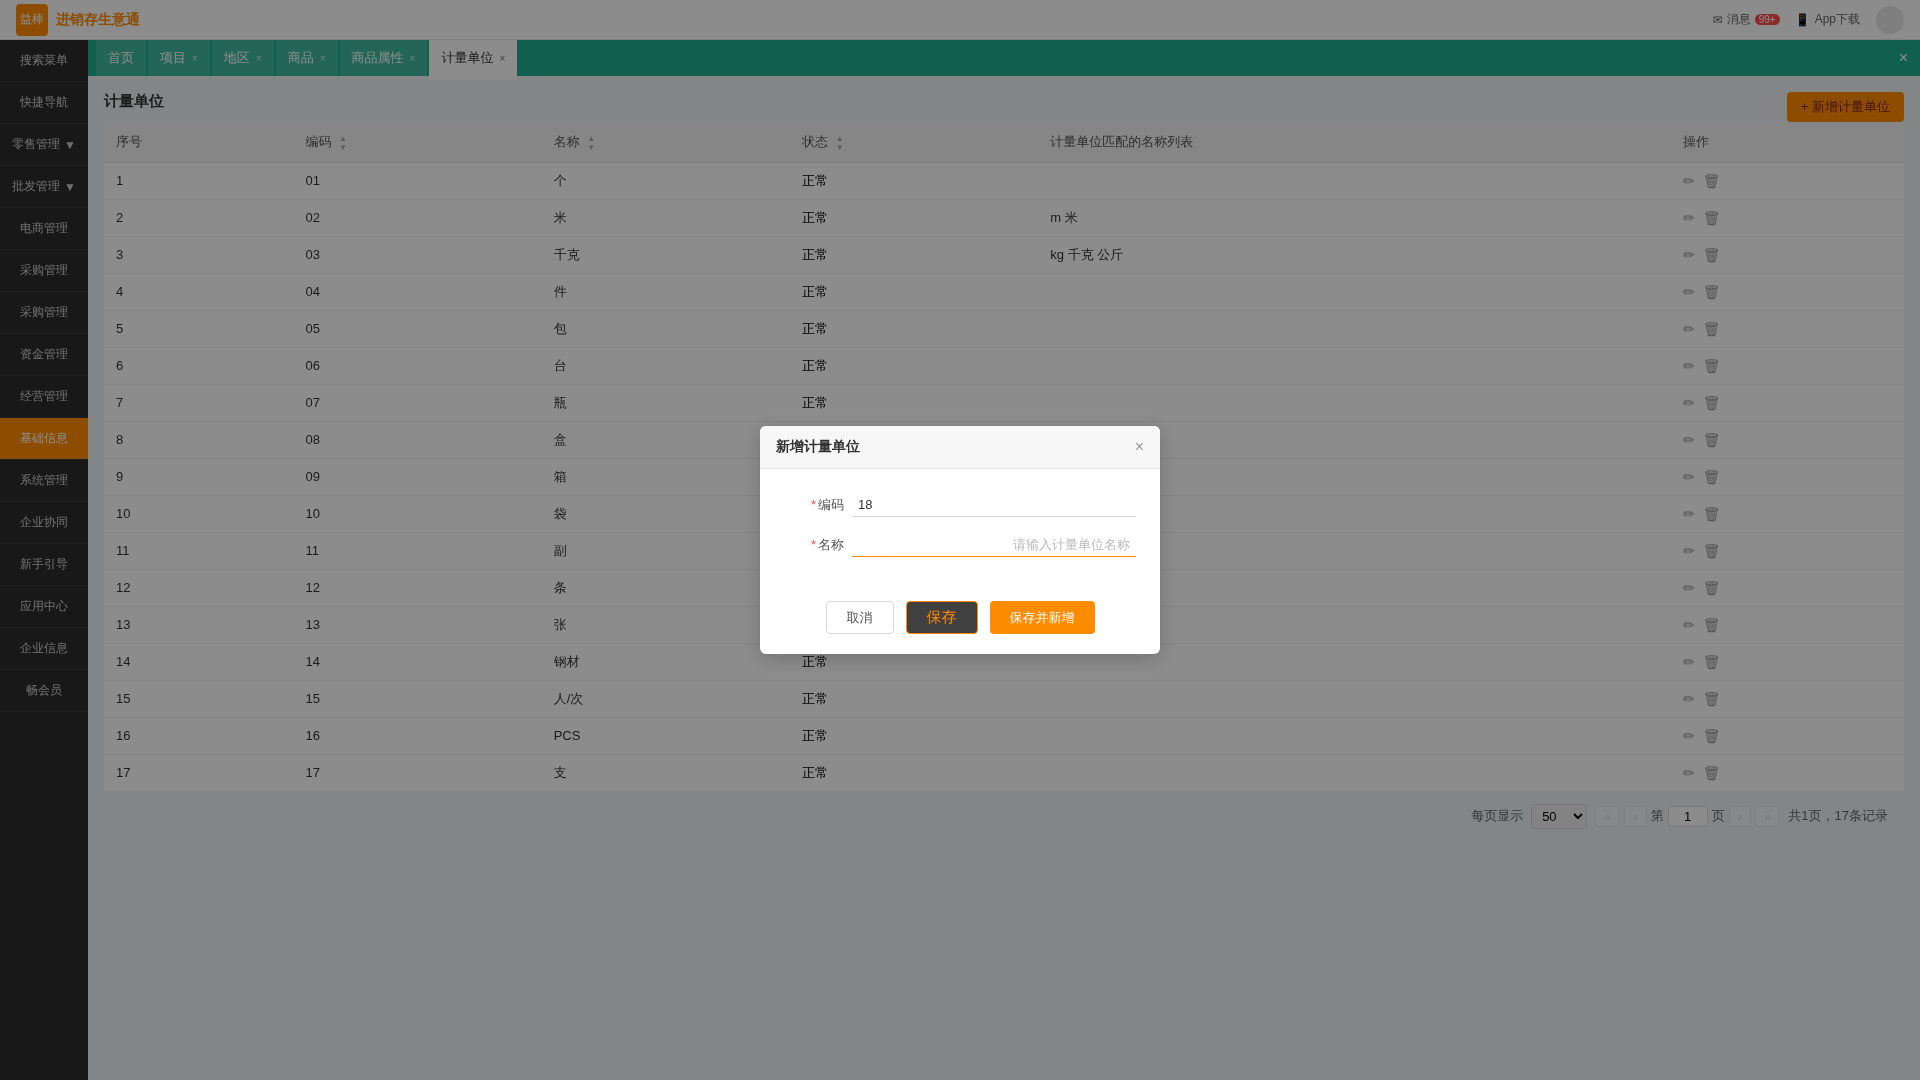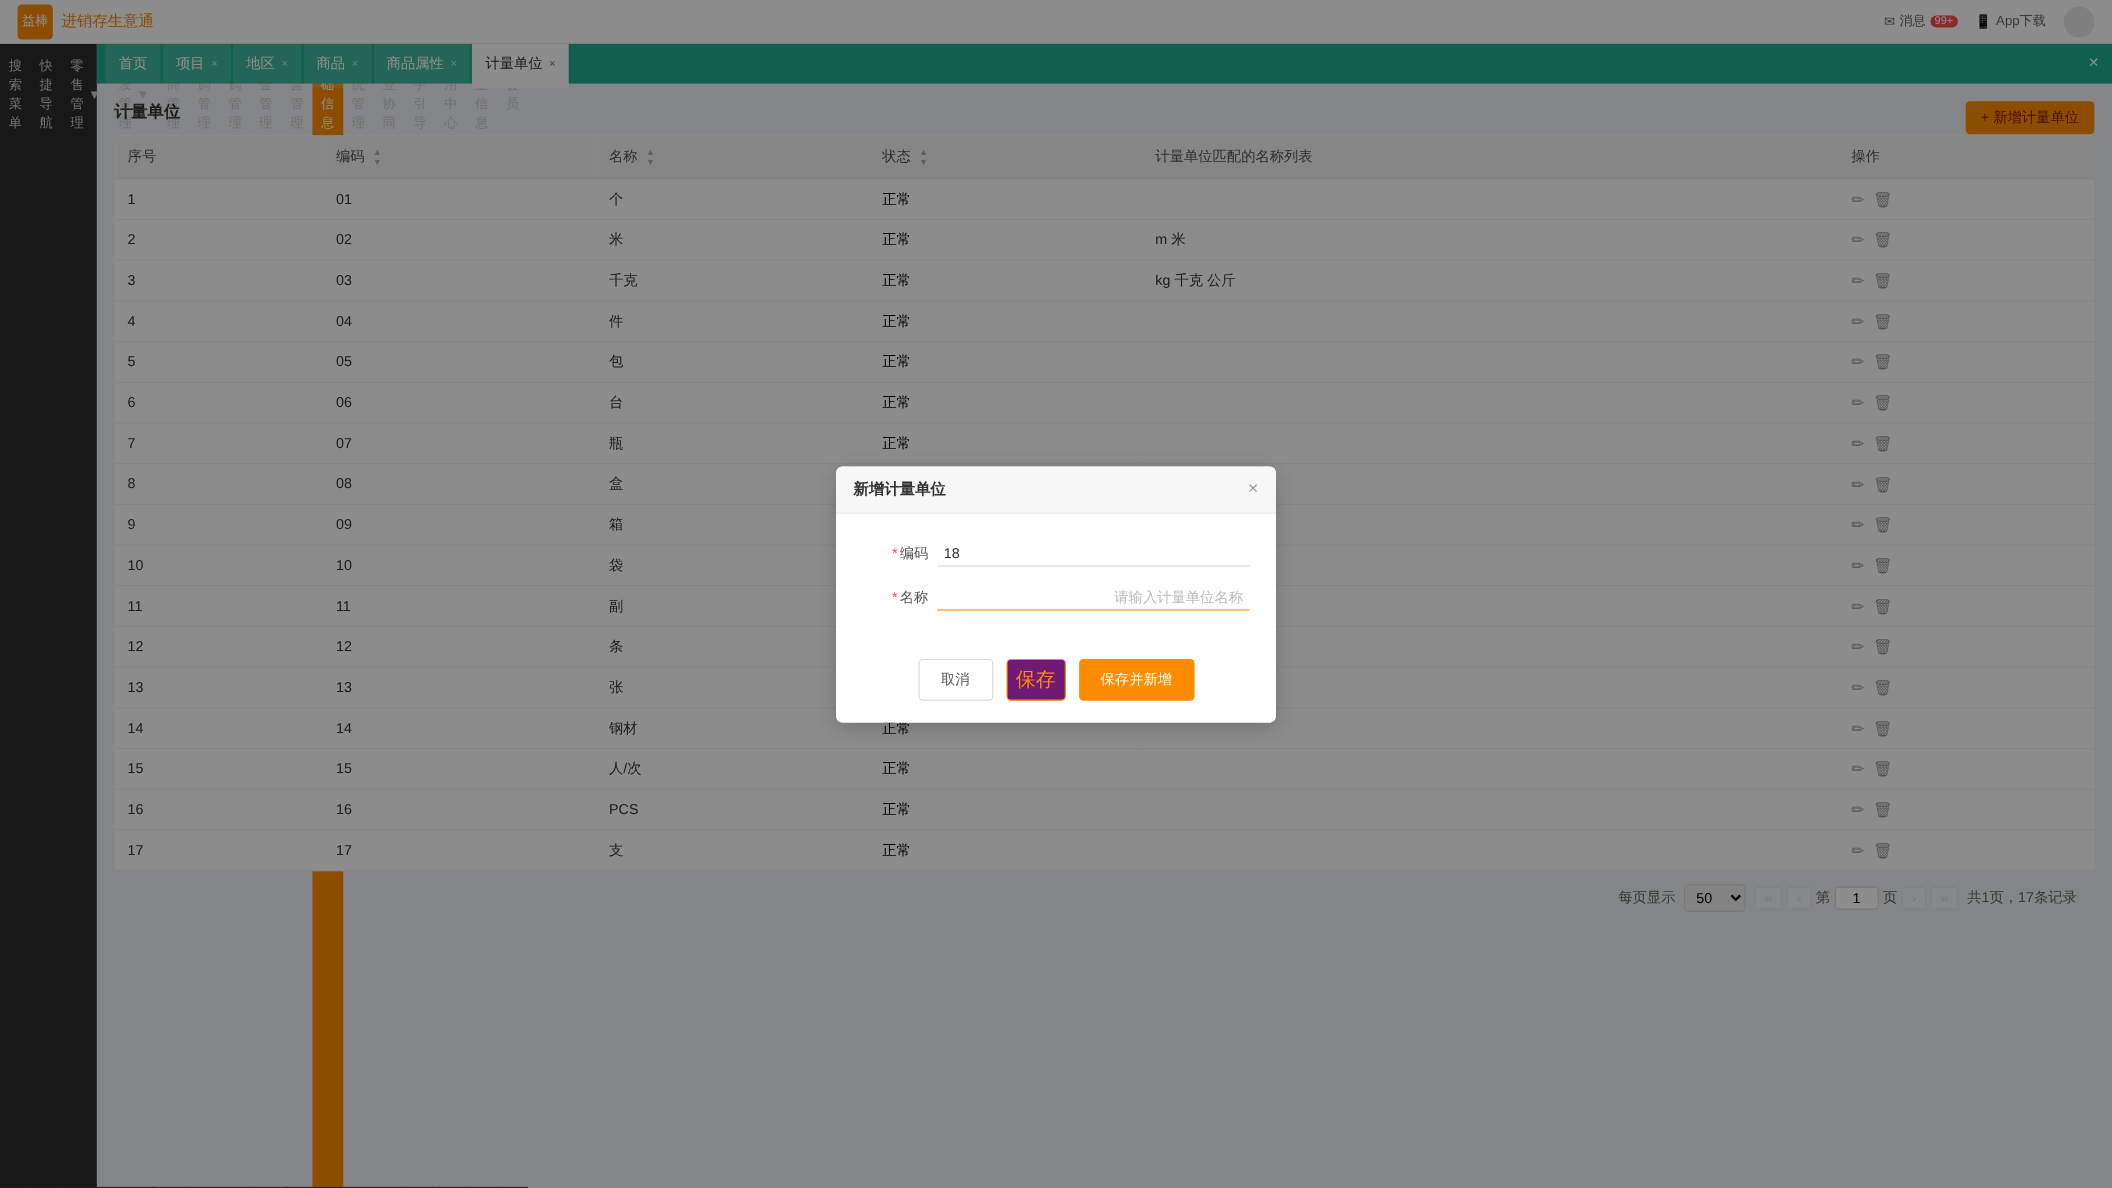--- a/index.html
+++ b/index.html
@@ -25,21 +25,21 @@
       height: 32px;
       background: #ff8c00;
       border-radius: 4px;
       display: flex;
       align-items: center;
       justify-content: center;
       color: white;
       font-weight: normal;
       font-size: 12px;
     }
-    .logo-text { font-size: 14px; font-weight: normal; color: #ff8c00; }
+    .logo-text { font-size: 14px; font-weight: bold; color: #ff8c00; }
     .header-right {
       display: flex;
       align-items: center;
       gap: 16px;
     }
     .header-msg {
       display: flex;
       align-items: center;
       gap: 4px;
       font-size: 12px;
@@ -74,20 +74,21 @@
       display: flex;
       height: calc(1080px - 40px);
     }
 
     
     .sidebar {
       width: 88px;
       background: #2d2d2d;
       color: #ccc;
       display: flex;
+      flex-direction: column;
       flex-shrink: 0;
     }
     .sidebar-item {
       padding: 12px 8px;
       text-align: center;
       font-size: 12px;
       cursor: pointer;
       color: #ccc;
       border-bottom: 1px solid #3a3a3a;
     }
@@ -337,27 +338,27 @@
     .btn-cancel {
       padding: 6px 20px;
       border: 1px solid #d9d9d9;
       border-radius: 4px;
       background: #fff;
       color: #555;
       cursor: pointer;
       font-size: 13px;
     }
     .btn-save {
-      padding: 6px 8px;
+      padding: 6px 20px;
       border: 1px solid #ff8c00;
       border-radius: 4px;
-      background: #701a75;
+      background: #404040;
       color: #ff8c00;
       cursor: pointer;
-      font-size: 18px;
+      font-size: 15px;
     }
     .btn-save-add {
       padding: 6px 20px;
       border: none;
       border-radius: 4px;
       background: #ff8c00;
       color: #fff;
       cursor: pointer;
       font-size: 13px;
     }

